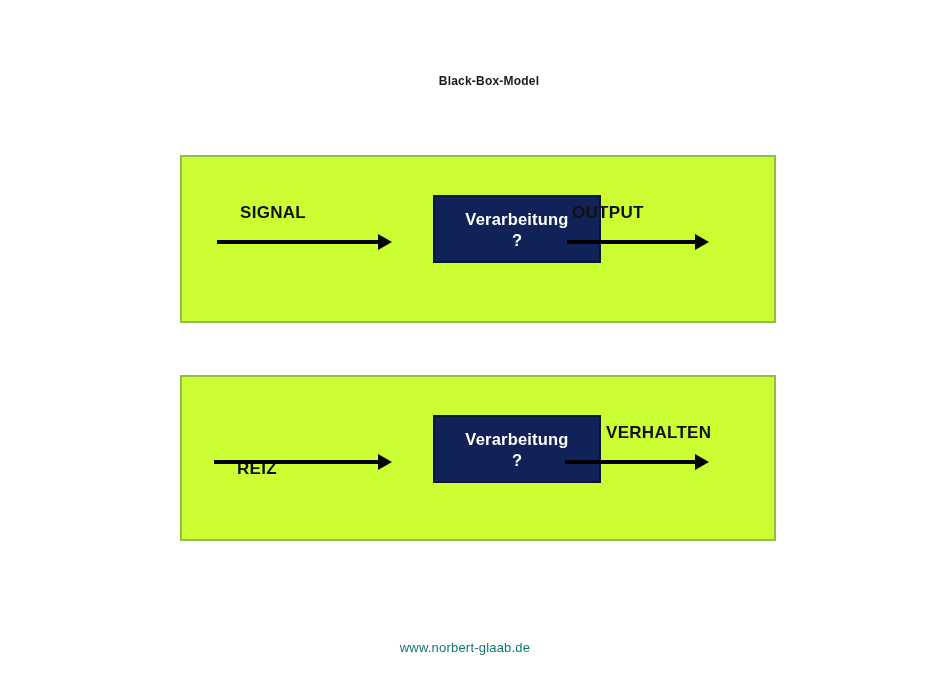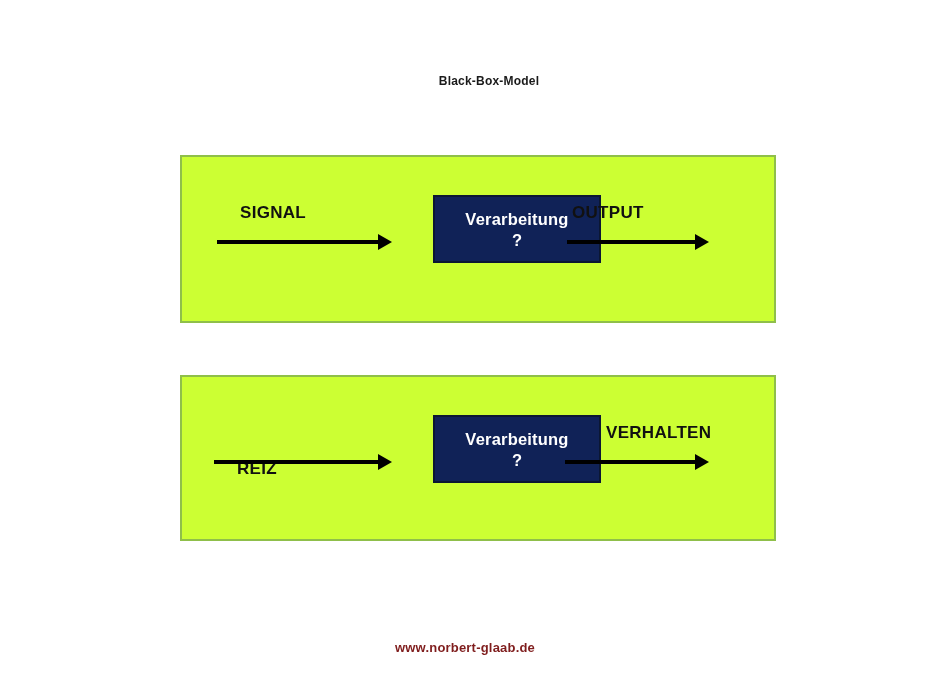--- a/index.html
+++ b/index.html
@@ -82,21 +82,21 @@
   }
   .navy-box .nb-line2{
     color:#ffffff;font-size:16.5px;font-weight:bold;
     line-height:20px;
   }
 
   
   .footer{
     position:absolute;left:0;top:640px;width:930px;
     text-align:center;
-    font-size:13px;font-weight:bold;color:#7f1d1d;
+    font-size:13px;font-weight:normal;color:#0f766e;
     letter-spacing:.2px;
   }
 </style>
 </head>
 <body>
 
 <div class="canvas">
 
   <div class="title">Black-Box-Model</div>
 

